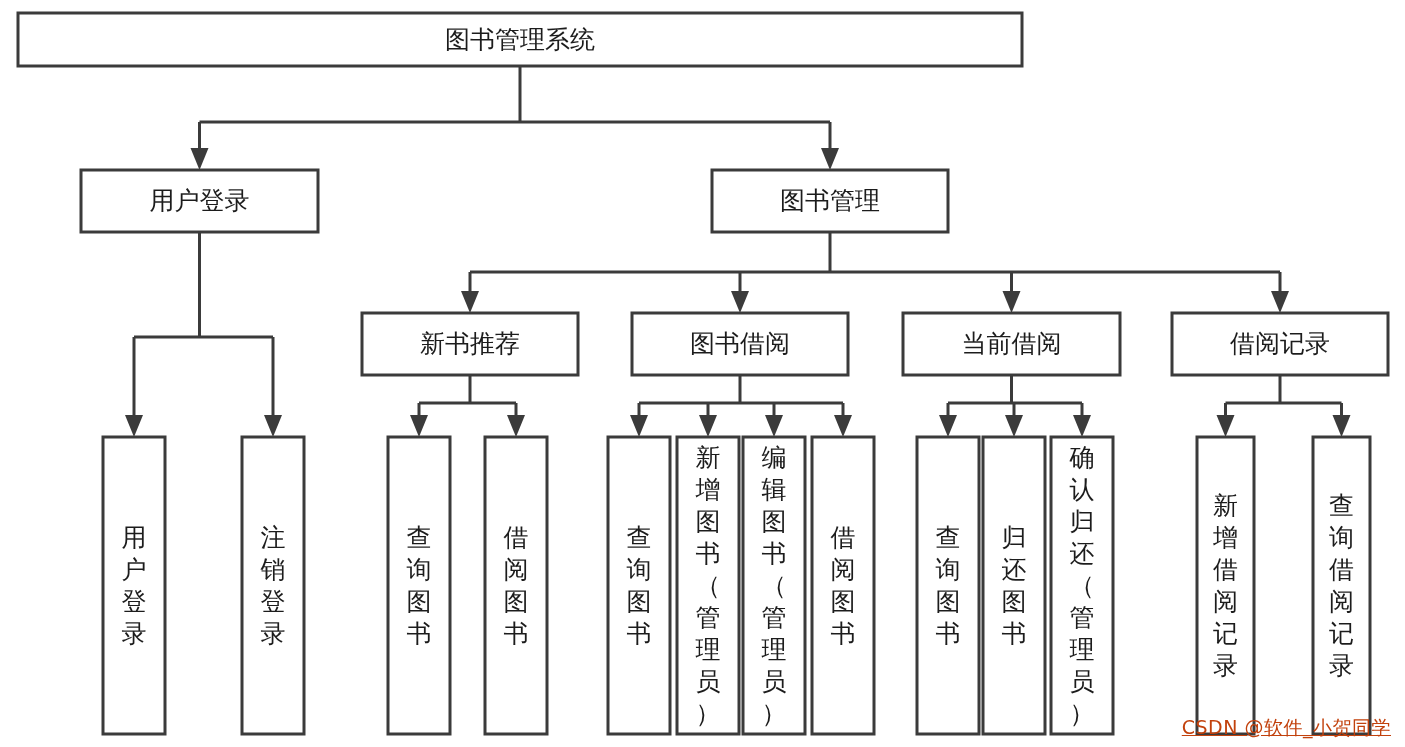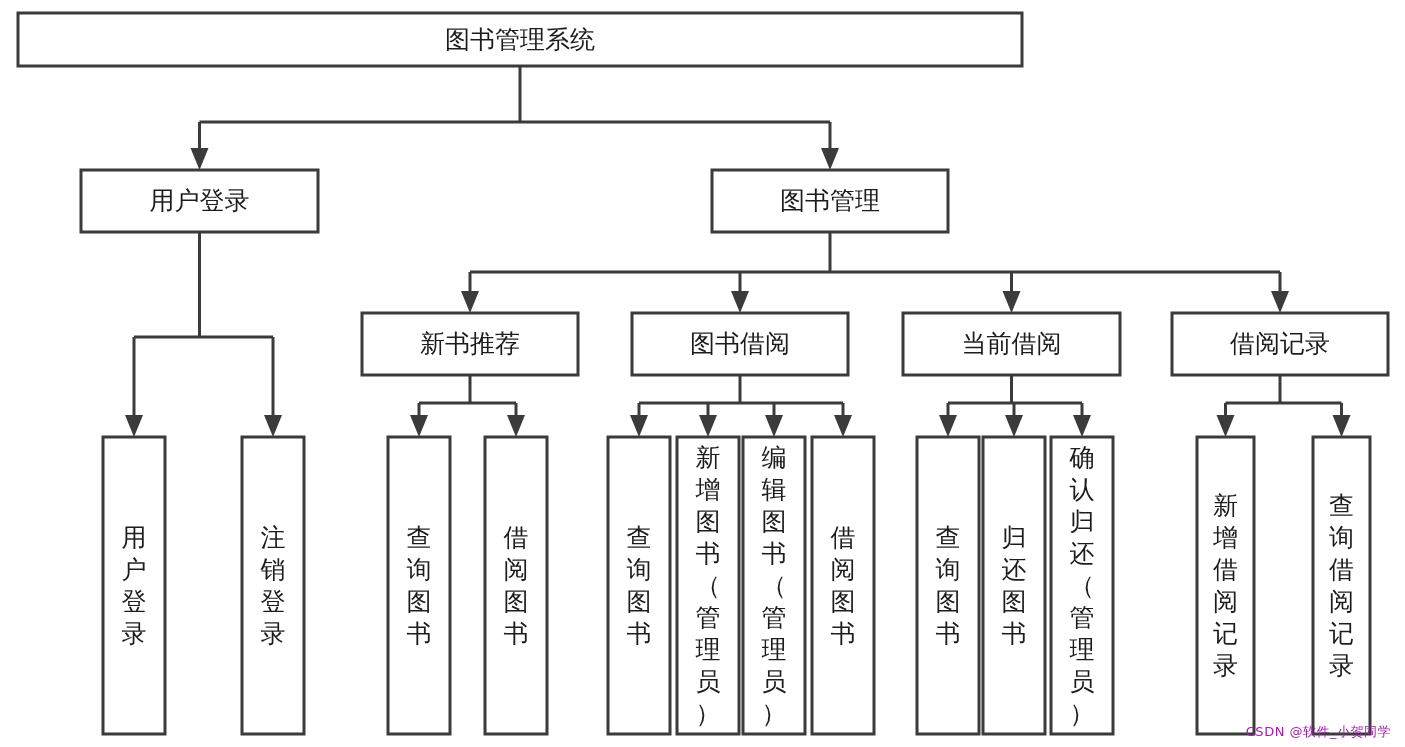--- a/index.html
+++ b/index.html
@@ -54,25 +54,26 @@
     fill: #1c1c1c;
     font-family: "DejaVu Sans", "Liberation Sans", sans-serif;
     font-size: 25px;
     text-anchor: middle;
   }
   .watermark {
     position: absolute;
     right: 14px;
     bottom: 6px;
     font-family: "DejaVu Sans", "Liberation Sans", sans-serif;
-    font-size: 13px;
-    color: #a21caf;
+    font-size: 19px;
+    color: #c2410c;
     letter-spacing: 0.5px;
     white-space: nowrap;
     user-select: none;
+    text-decoration: underline;
   }
 </style>
 </head>
 <body>
 
 <div id="diagram-root">
 
   <svg id="flowchart" viewBox="0 0 1405 747" xmlns="http://www.w3.org/2000/svg">
     <g id="connectors-layer">
         <g>

